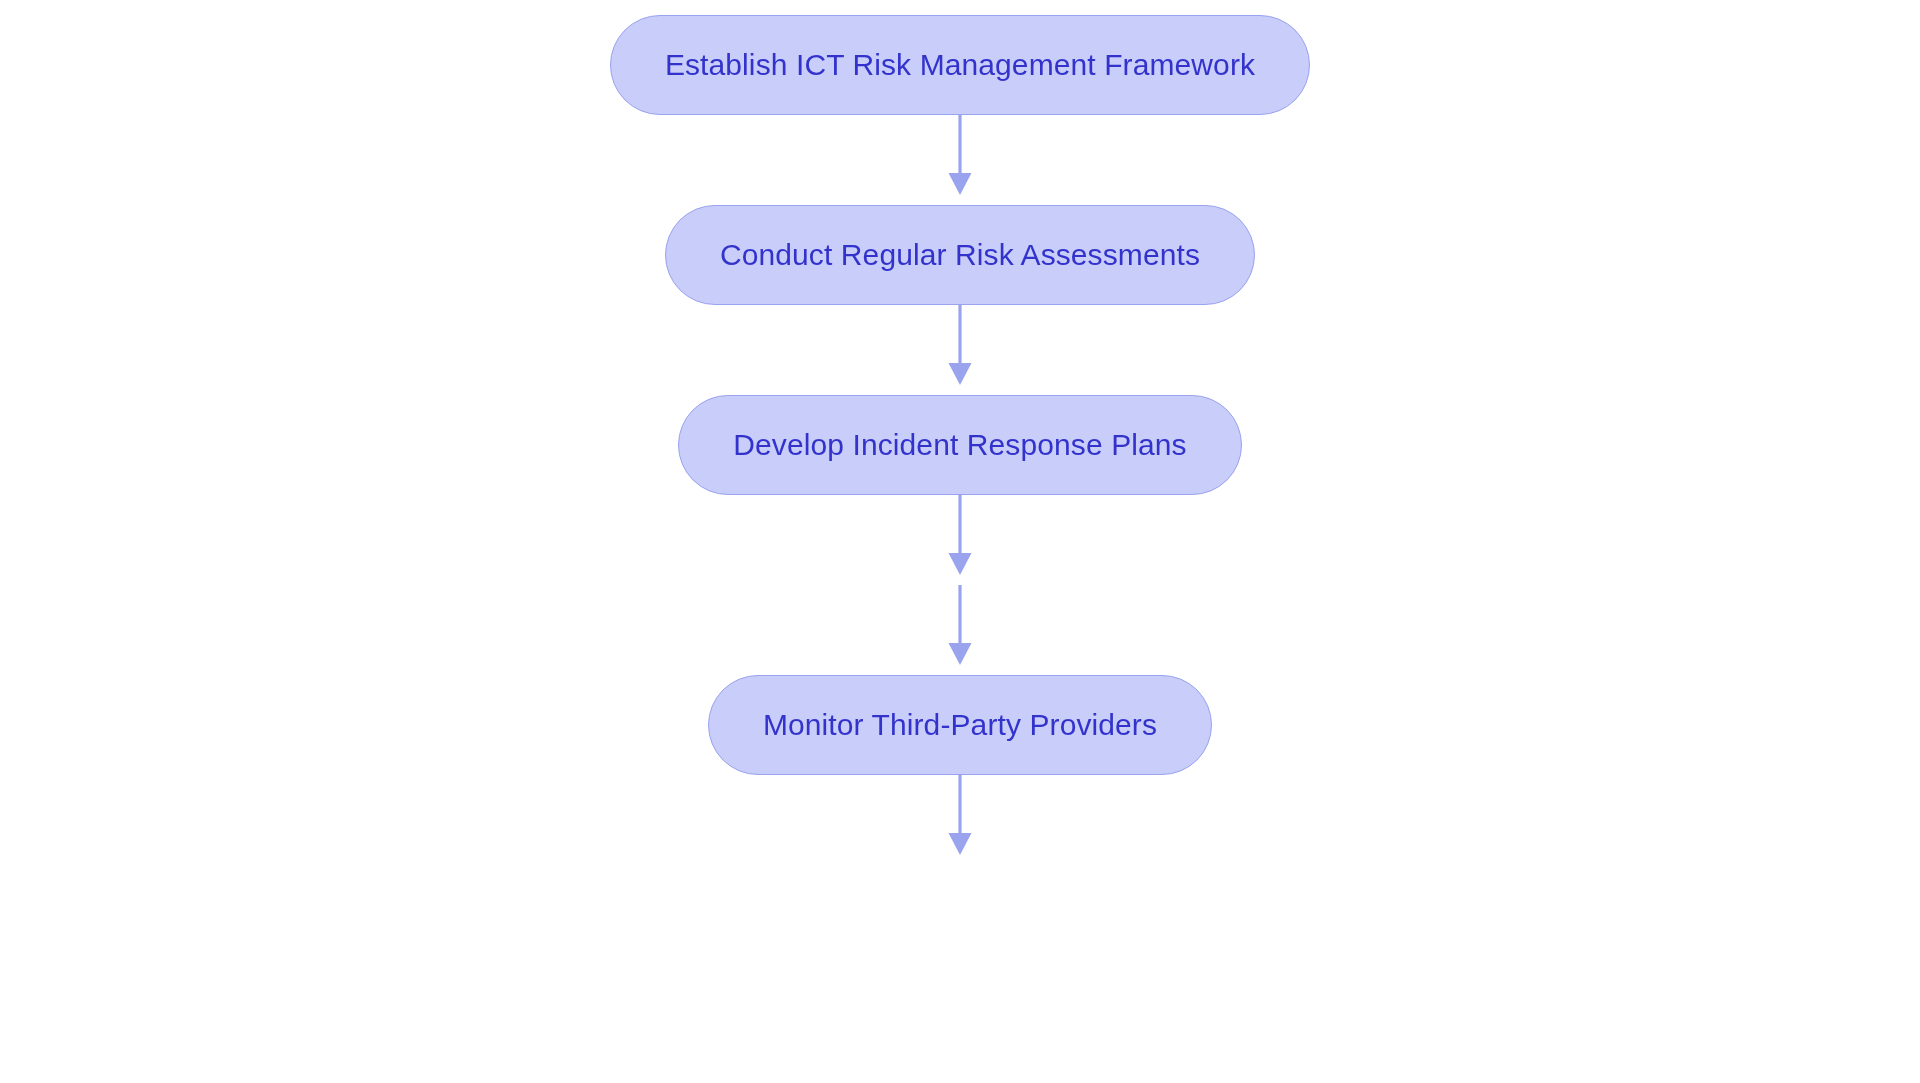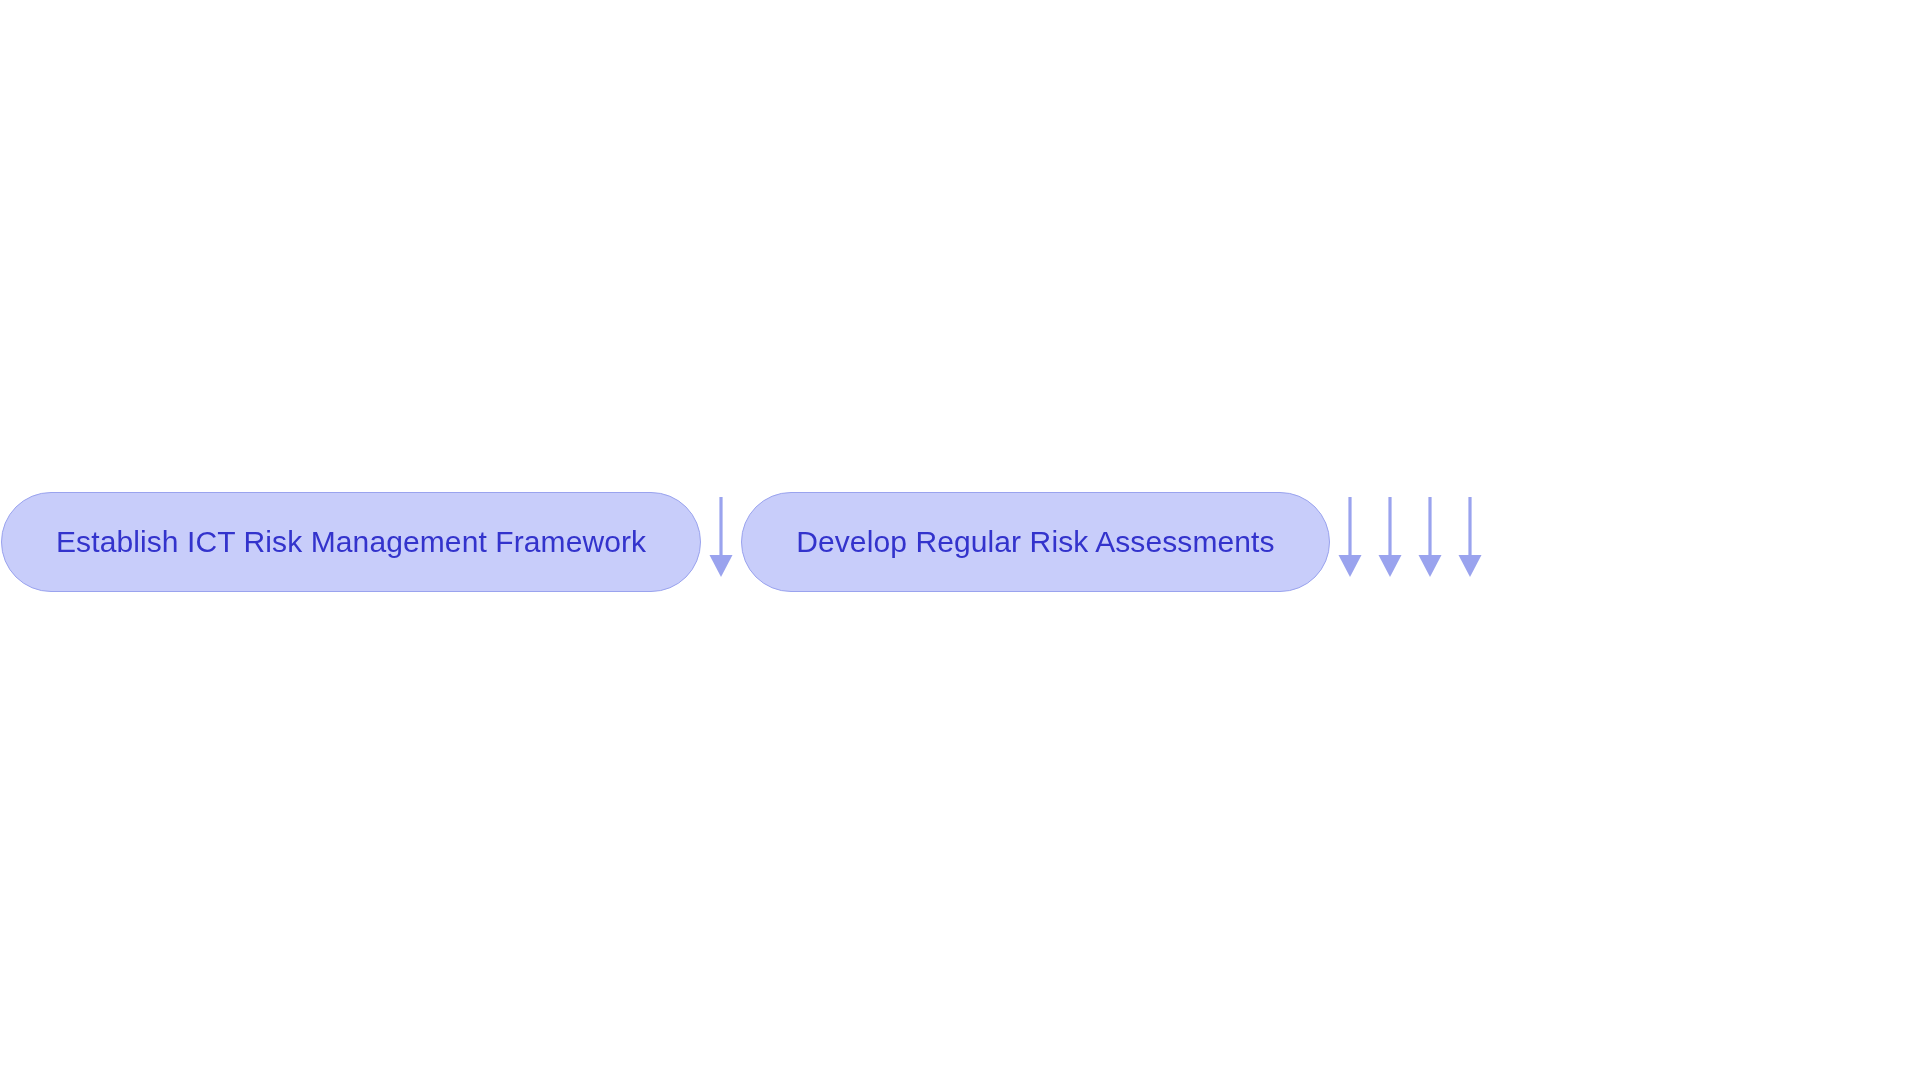--- a/index.html
+++ b/index.html
@@ -19,21 +19,21 @@
     height: 1083px;
     background: #ffffff;
   }
   #flow-column {
     position: absolute;
     left: 0;
     top: 0;
     width: 1920px;
     height: 1083px;
     display: flex;
-    flex-direction: row;
+    flex-direction: column;
     align-items: center;
     justify-content: flex-start;
   }
   .node {
     box-sizing: border-box;
     height: 100px;
     display: flex;
     align-items: center;
     justify-content: center;
     background: #c8cdfa;
@@ -74,40 +74,46 @@
     <div class="node">
       <span class="node-label">Establish ICT Risk Management Framework</span>
     </div>
 
     <svg class="connector" viewBox="0 0 40 90" xmlns="http://www.w3.org/2000/svg">
       <line x1="20" y1="0" x2="20" y2="66" stroke="#9aa3ee" stroke-width="3.2"></line>
       <polygon points="20,80 8.5,58 31.5,58" fill="#9aa3ee"></polygon>
     </svg>
 
     <div class="node">
-      <span class="node-label">Develop Regular Risk Assessments</span>
+      <span class="node-label">Conduct Regular Risk Assessments</span>
+    </div>
+
+    <svg class="connector" viewBox="0 0 40 90" xmlns="http://www.w3.org/2000/svg">
+      <line x1="20" y1="0" x2="20" y2="66" stroke="#9aa3ee" stroke-width="3.2"></line>
+      <polygon points="20,80 8.5,58 31.5,58" fill="#9aa3ee"></polygon>
+    </svg>
+
+    <div class="node">
+      <span class="node-label">Develop Incident Response Plans</span>
     </div>
 
     <svg class="connector" viewBox="0 0 40 90" xmlns="http://www.w3.org/2000/svg">
       <line x1="20" y1="0" x2="20" y2="66" stroke="#9aa3ee" stroke-width="3.2"></line>
       <polygon points="20,80 8.5,58 31.5,58" fill="#9aa3ee"></polygon>
     </svg>
 
 
     <svg class="connector" viewBox="0 0 40 90" xmlns="http://www.w3.org/2000/svg">
       <line x1="20" y1="0" x2="20" y2="66" stroke="#9aa3ee" stroke-width="3.2"></line>
       <polygon points="20,80 8.5,58 31.5,58" fill="#9aa3ee"></polygon>
     </svg>
 
-
-    <svg class="connector" viewBox="0 0 40 90" xmlns="http://www.w3.org/2000/svg">
-      <line x1="20" y1="0" x2="20" y2="66" stroke="#9aa3ee" stroke-width="3.2"></line>
-      <polygon points="20,80 8.5,58 31.5,58" fill="#9aa3ee"></polygon>
-    </svg>
-
+    <div class="node">
+      <span class="node-label">Monitor Third-Party Providers</span>
+    </div>
 
     <svg class="connector" viewBox="0 0 40 90" xmlns="http://www.w3.org/2000/svg">
       <line x1="20" y1="0" x2="20" y2="66" stroke="#9aa3ee" stroke-width="3.2"></line>
       <polygon points="20,80 8.5,58 31.5,58" fill="#9aa3ee"></polygon>
     </svg>
 
 
   </div>
 </div>
 

